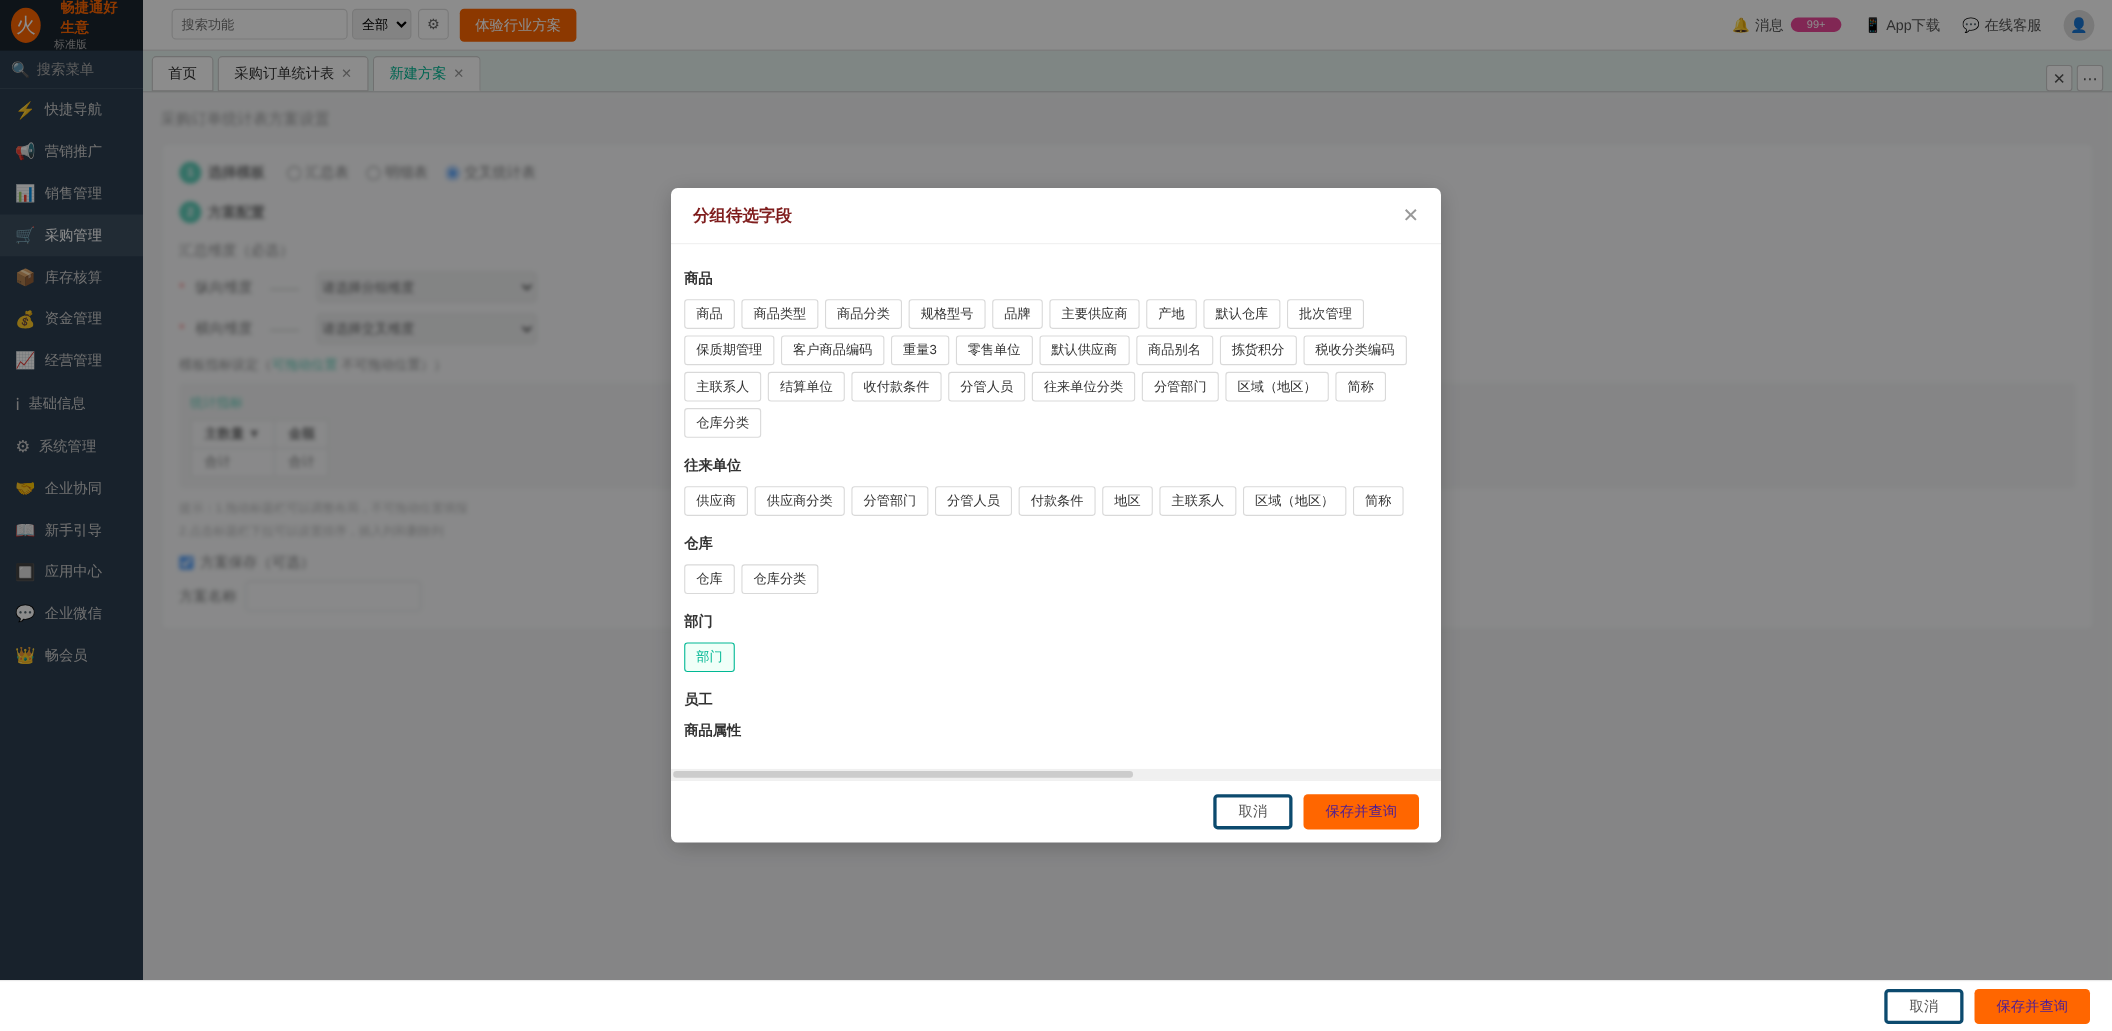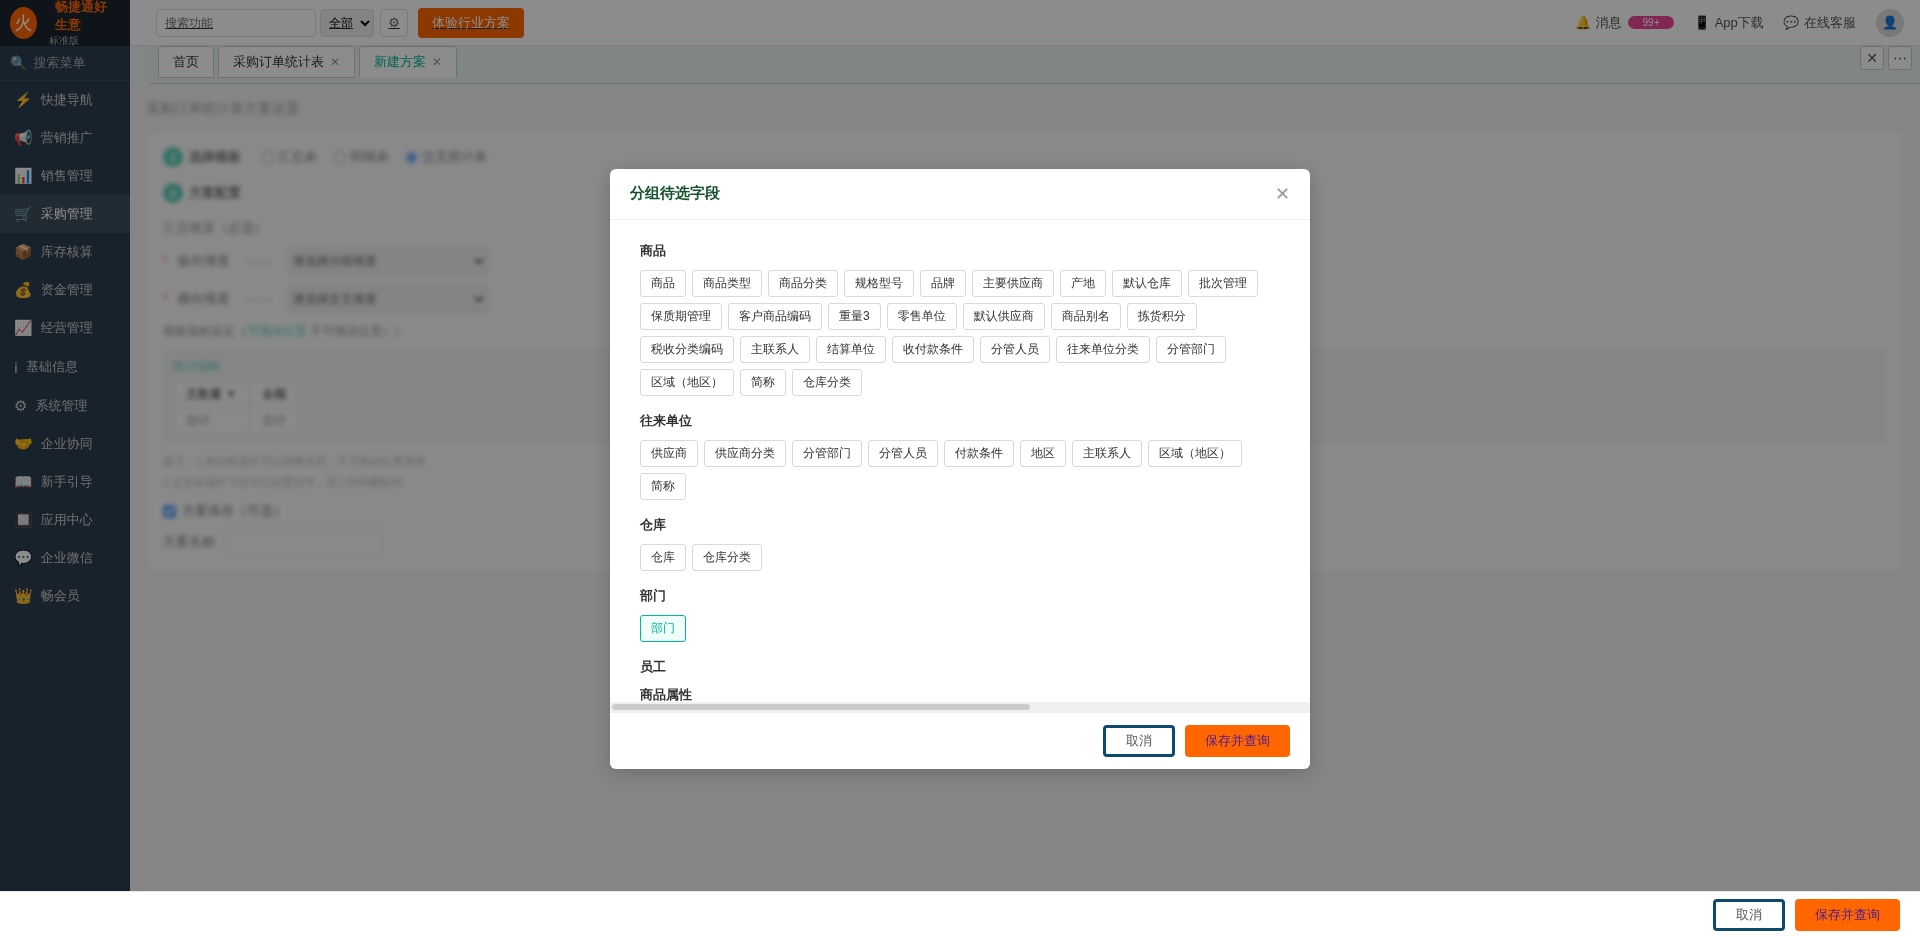--- a/index.html
+++ b/index.html
@@ -16,21 +16,21 @@
       position: fixed;
       top: 0; left: 0; right: 0;
       z-index: 100;
     }
     .logo-icon {
       width: 32px; height: 32px; background: #ff6600; border-radius: 50%;
       display: flex; align-items: center; justify-content: center;
       color: #fff; font-size: 18px; margin-right: 8px;
     }
     .top-search {
-      display: flex; align-items: center; margin-left: 10px; text-decoration: underline;
+      display: flex; align-items: flex-start; margin-left: 10px;
     }
     .top-search input {
       width: 160px; height: 28px; border: 1px solid #ddd; border-radius: 4px;
       padding: 0 8px; font-size: 12px; outline: none;
     }
     .top-search select {
       height: 28px; border: 1px solid #ddd; border-radius: 4px;
       padding: 0 4px; margin-left: 4px; font-size: 12px; outline: none;
     }
     .gear-btn {
@@ -54,22 +54,22 @@
       font-size: 10px; padding: 1px 15px; margin-left: 2px;
     }
     .avatar {
       width: 28px; height: 28px; border-radius: 50%; background: #ddd;
       display: flex; align-items: center; justify-content: center; color: #999;
     }
 
     
     .nav-tabs {
       position: fixed; top: 46px; left: 130px; right: 0; height: 38px;
-      background: #e8f4f0; display: flex; align-items: flex-start;
-      border-bottom: 1px solid #ccc; z-index: 99; padding: 0 8px; margin-left: 20px;
+      background: #e8f4f0; display: flex; align-items: flex-end;
+      border-bottom: 1px solid #ccc; z-index: 99; padding: 0 8px;
     }
     .nav-tab {
       height: 32px; padding: 0 14px; display: flex; align-items: center;
       background: #fff; border: 1px solid #ccc; border-radius: 4px 4px 0 0;
       margin-right: 4px; cursor: pointer; font-size: 13px; color: #333;
       gap: 6px;
     }
     .nav-tab.active {
       background: #fff; border-bottom: 1px solid #fff; color: #00b894;
     }
@@ -145,26 +145,26 @@
     .modal {
       background: #fff; border-radius: 6px; width: 700px;
       max-height: 600px; display: flex; flex-direction: column;
       box-shadow: 0 4px 20px rgba(0,0,0,0.2);
     }
     .modal-header {
       display: flex; align-items: center; justify-content: space-between;
       padding: 14px 20px; border-bottom: 1px solid #f0f0f0;
       flex-shrink: 0;
     }
-    .modal-title { font-size: 15px; font-weight: 600; color: #14532d; }
+    .modal-title { font-size: 15px; font-weight: 600; color: #7f1d1d; }
     .modal-close {
       cursor: pointer; color: #999; font-size: 18px;
     }
     .modal-body {
-      flex: 1; overflow-y: auto; padding: 16px 30px;
+      flex: 1; overflow-y: auto; padding: 16px 12px;
     }
     .modal-footer {
       padding: 12px 20px; border-top: 1px solid #f0f0f0;
       display: flex; justify-content: flex-end; gap: 10px;
       flex-shrink: 0;
     }
 
     
     .modal-body::-webkit-scrollbar { width: 6px; }
     .modal-body::-webkit-scrollbar-thumb { background: #ccc; border-radius: 3px; }

